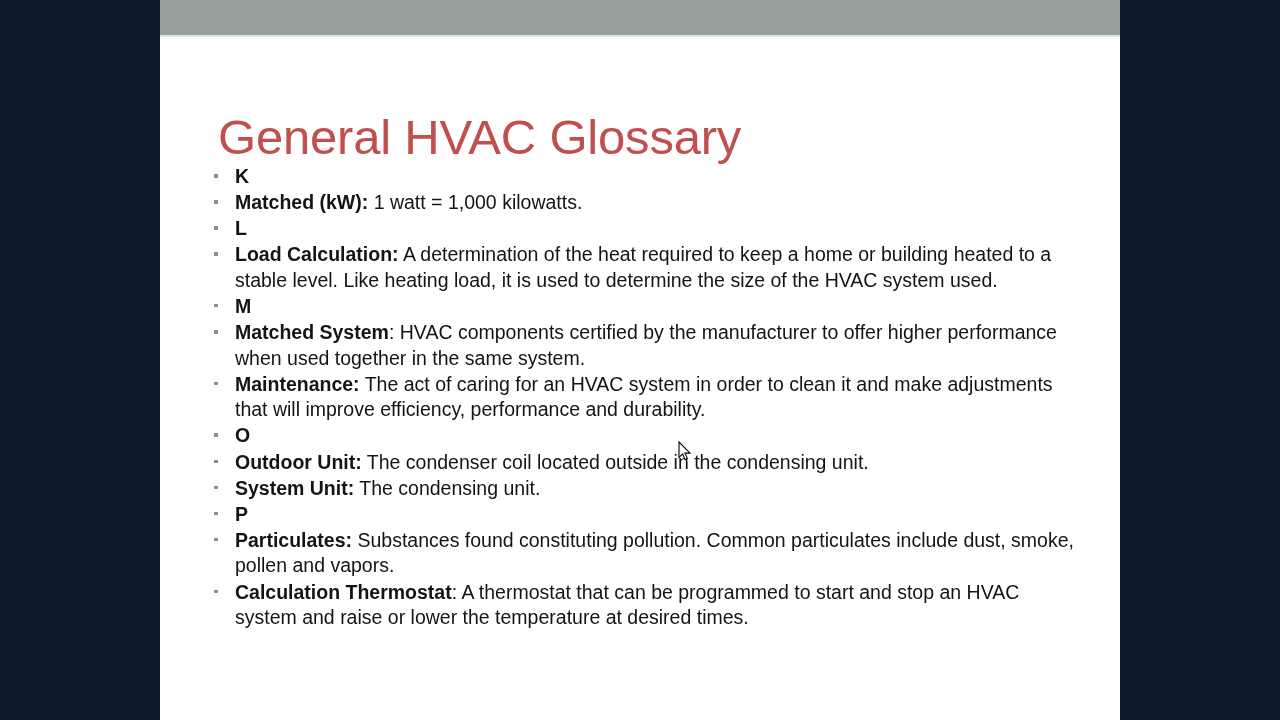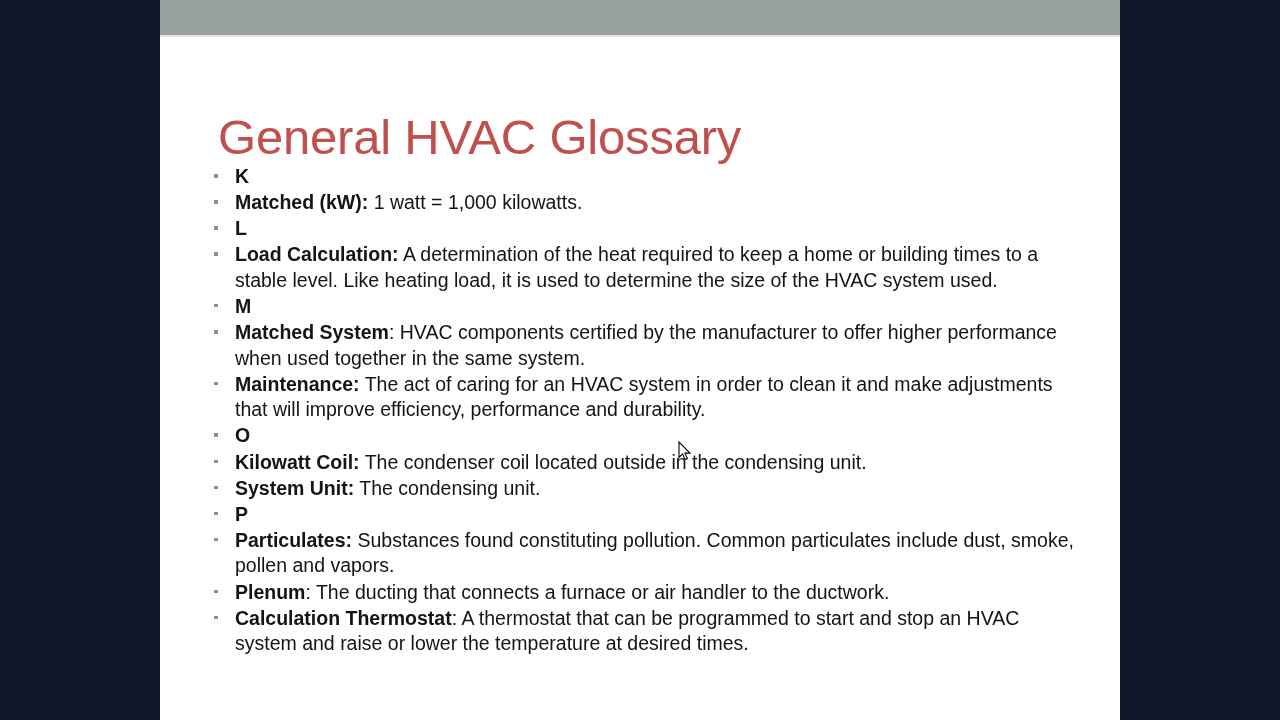--- a/index.html
+++ b/index.html
@@ -122,30 +122,29 @@
 
     <div id="header-band" style="background: rgb(150, 162, 155);"></div>
     <div id="header-rule"></div>
 
     <h1 id="slide-title" style="color: rgb(192, 80, 77);">General HVAC Glossary</h1>
 
     <ul id="body-list" style="color: rgb(20, 20, 20);">
         <li><span class="bullet" style="background: rgb(142, 142, 142);"></span><span class="term">K</span><span class="defn"></span><span class="defn"></span></li>
         <li><span class="bullet" style="background: rgb(142, 142, 142);"></span><span class="term">Matched (kW):</span><span class="defn"> </span><span class="defn">1 watt = 1,000 kilowatts.</span></li>
         <li><span class="bullet" style="background: rgb(142, 142, 142);"></span><span class="term">L</span><span class="defn"></span><span class="defn"></span></li>
-        <li><span class="bullet" style="background: rgb(142, 142, 142);"></span><span class="term">Load Calculation:</span><span class="defn"> </span><span class="defn">A determination of the heat required to keep a home or building times to a stable level. Like heating load, it is used to determine the size of the HVAC system used.</span></li>
+        <li><span class="bullet" style="background: rgb(142, 142, 142);"></span><span class="term">Load Calculation:</span><span class="defn"> </span><span class="defn">A determination of the heat required to keep a home or building heated to a stable level. Like heating load, it is used to determine the size of the HVAC system used.</span></li>
         <li><span class="bullet" style="background: rgb(142, 142, 142);"></span><span class="term">M</span><span class="defn"></span><span class="defn"></span></li>
         <li><span class="bullet" style="background: rgb(142, 142, 142);"></span><span class="term">Matched System</span><span class="defn">: </span><span class="defn">HVAC components certified by the manufacturer to offer higher performance when used together in the same system.</span></li>
         <li><span class="bullet" style="background: rgb(142, 142, 142);"></span><span class="term">Maintenance:</span><span class="defn"> </span><span class="defn">The act of caring for an HVAC system in order to clean it and make adjustments that will improve efficiency, performance and durability.</span></li>
         <li><span class="bullet" style="background: rgb(142, 142, 142);"></span><span class="term">O</span><span class="defn"></span><span class="defn"></span></li>
-        <li><span class="bullet" style="background: rgb(142, 142, 142);"></span><span class="term">Kilowatt Coil:</span><span class="defn"> </span><span class="defn">The condenser coil located outside in the condensing unit.</span></li>
+        <li><span class="bullet" style="background: rgb(142, 142, 142);"></span><span class="term">Outdoor Unit:</span><span class="defn"> </span><span class="defn">The condenser coil located outside in the condensing unit.</span></li>
         <li><span class="bullet" style="background: rgb(142, 142, 142);"></span><span class="term">System Unit:</span><span class="defn"> </span><span class="defn">The condensing unit.</span></li>
         <li><span class="bullet" style="background: rgb(142, 142, 142);"></span><span class="term">P</span><span class="defn"></span><span class="defn"></span></li>
         <li><span class="bullet" style="background: rgb(142, 142, 142);"></span><span class="term">Particulates:</span><span class="defn"> </span><span class="defn">Substances found constituting pollution. Common particulates include dust, smoke, pollen and vapors.</span></li>
-        <li><span class="bullet" style="background: rgb(142, 142, 142);"></span><span class="term">Plenum</span><span class="defn">: </span><span class="defn">The ducting that connects a furnace or air handler to the ductwork.</span></li>
         <li><span class="bullet" style="background: rgb(142, 142, 142);"></span><span class="term">Calculation Thermostat</span><span class="defn">: </span><span class="defn">A thermostat that can be programmed to start and stop an HVAC system and raise or lower the temperature at desired times.</span></li>
       </ul>
 
     <span id="cursor" style="left: 518px; top: 441px;">
       <svg width="14" height="21" viewBox="0 0 14 21" xmlns="http://www.w3.org/2000/svg">
         <path d="M1,1 L1,16.4 L4.6,12.9 L7.1,18.6 L9.4,17.6 L7,12.1 L12,12.1 Z" fill="#ffffff" stroke="#000000" stroke-width="1.1" stroke-linejoin="miter"></path>
       </svg>
     </span>
 
   </div>

